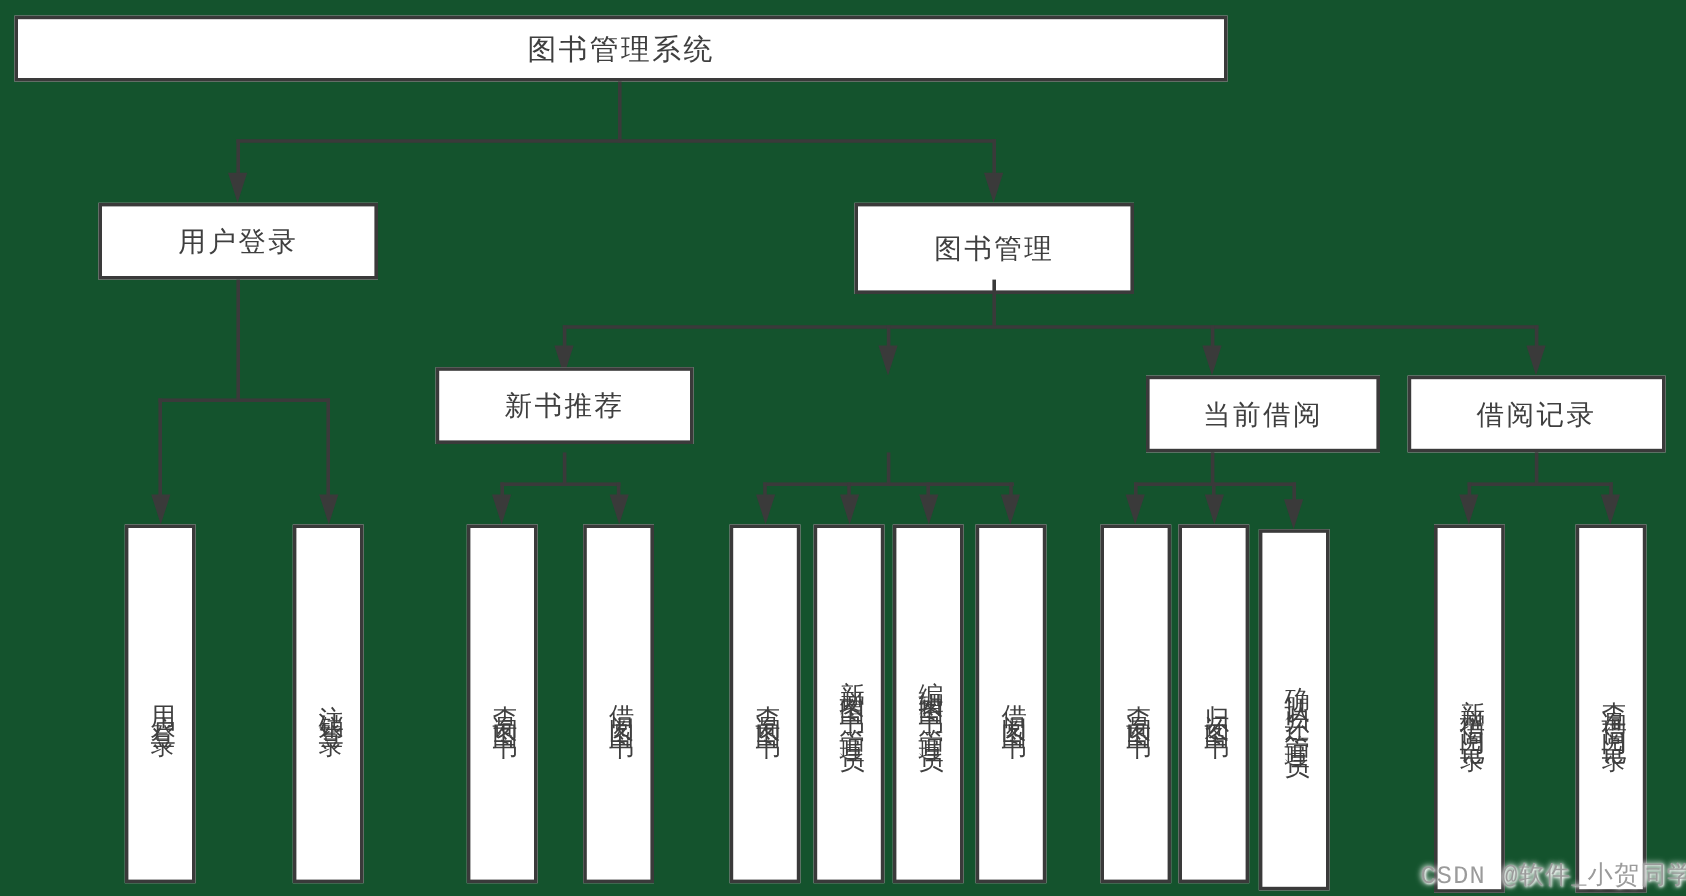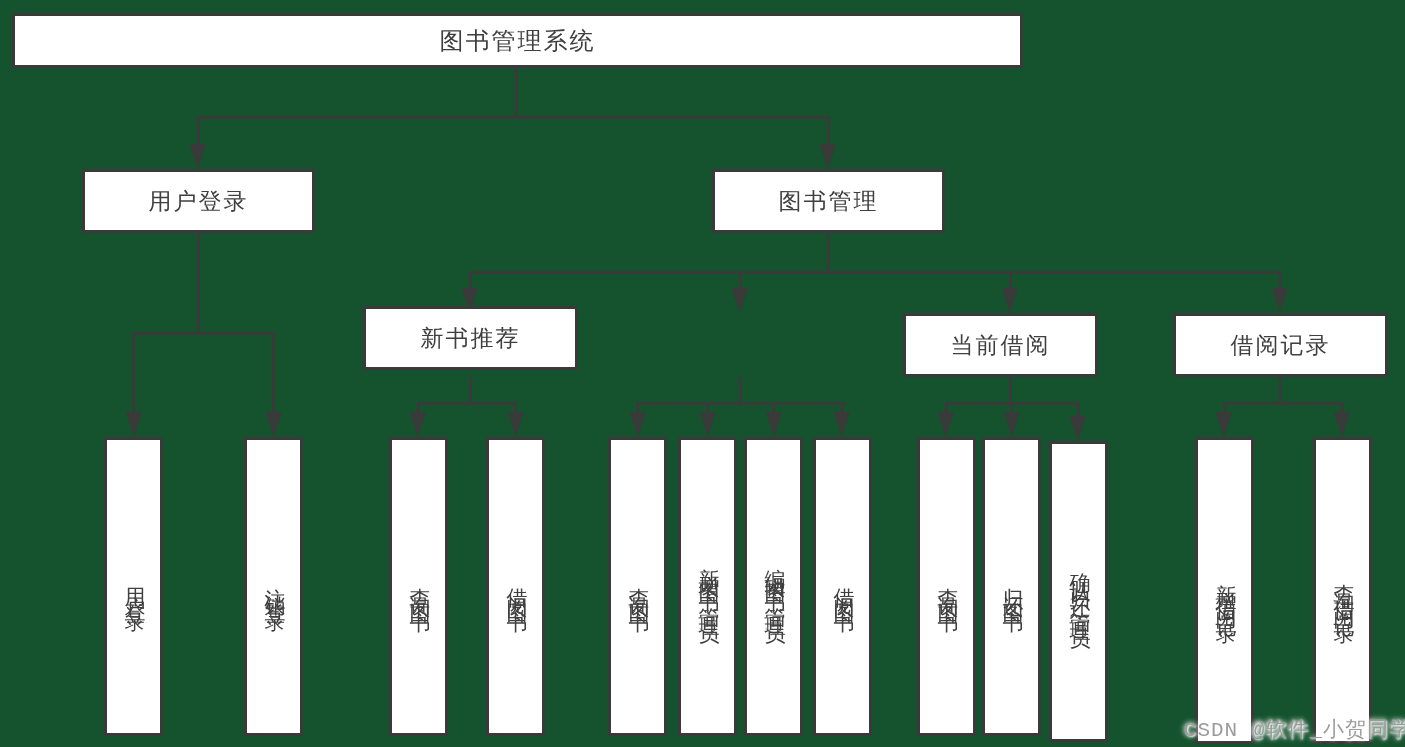--- a/index.html
+++ b/index.html
@@ -68,21 +68,21 @@
   <div class="vl" style="left:515px; top:68px; height:51px;"></div>
   <div class="hl" style="left:197px; top:116px; width:633px;"></div>
   <div class="vl" style="left:197px; top:116px; height:31px;"></div>
   <div class="ah" style="left:190px; top:144px;"></div>
   <div class="vl" style="left:827px; top:116px; height:31px;"></div>
   <div class="ah" style="left:820px; top:144px;"></div>
 
   <div class="box hbox" style="left:82px; top:169px; width:233px; height:64px;">
     <span>用户登录</span>
   </div>
-  <div class="box hbox" style="left:712px; top:169px; width:233px; height:64px;">
+  <div class="box hbox" style="left:712px; top:169px; width:233px; height:76px;">
     <span>图书管理</span>
   </div>
 
   <div class="vl" style="left:197px; top:233px; height:102px;"></div>
   <div class="hl" style="left:132px; top:332px; width:143px;"></div>
   <div class="vl" style="left:132px; top:332px; height:82px;"></div>
   <div class="ah" style="left:126px; top:412px;"></div>
   <div class="vl" style="left:272px; top:332px; height:82px;"></div>
   <div class="ah" style="left:266px; top:412px;"></div>
 
@@ -93,21 +93,21 @@
   <div class="vl" style="left:739px; top:271px; height:20px;"></div>
   <div class="ah" style="left:732px; top:288px;"></div>
   <div class="vl" style="left:1009px; top:271px; height:20px;"></div>
   <div class="ah" style="left:1002px; top:288px;"></div>
   <div class="vl" style="left:1279px; top:271px; height:20px;"></div>
   <div class="ah" style="left:1272px; top:288px;"></div>
 
   <div class="box hbox" style="left:363px; top:306px; width:215px; height:64px;">
     <span>新书推荐</span>
   </div>
-  <div class="box hbox" style="left:903px; top:313px; width:195px; height:64px;">
+  <div class="box hbox" style="left:955px; top:313px; width:195px; height:64px;">
     <span>当前借阅</span>
   </div>
   <div class="box hbox" style="left:1173px; top:313px; width:215px; height:64px;">
     <span>借阅记录</span>
   </div>
 
   <div class="vl" style="left:469px; top:377px; height:28px;"></div>
   <div class="hl" style="left:417px; top:402px; width:100px;"></div>
   <div class="vl" style="left:417px; top:402px; height:14px;"></div>
   <div class="ah" style="left:410px; top:412px;"></div>

